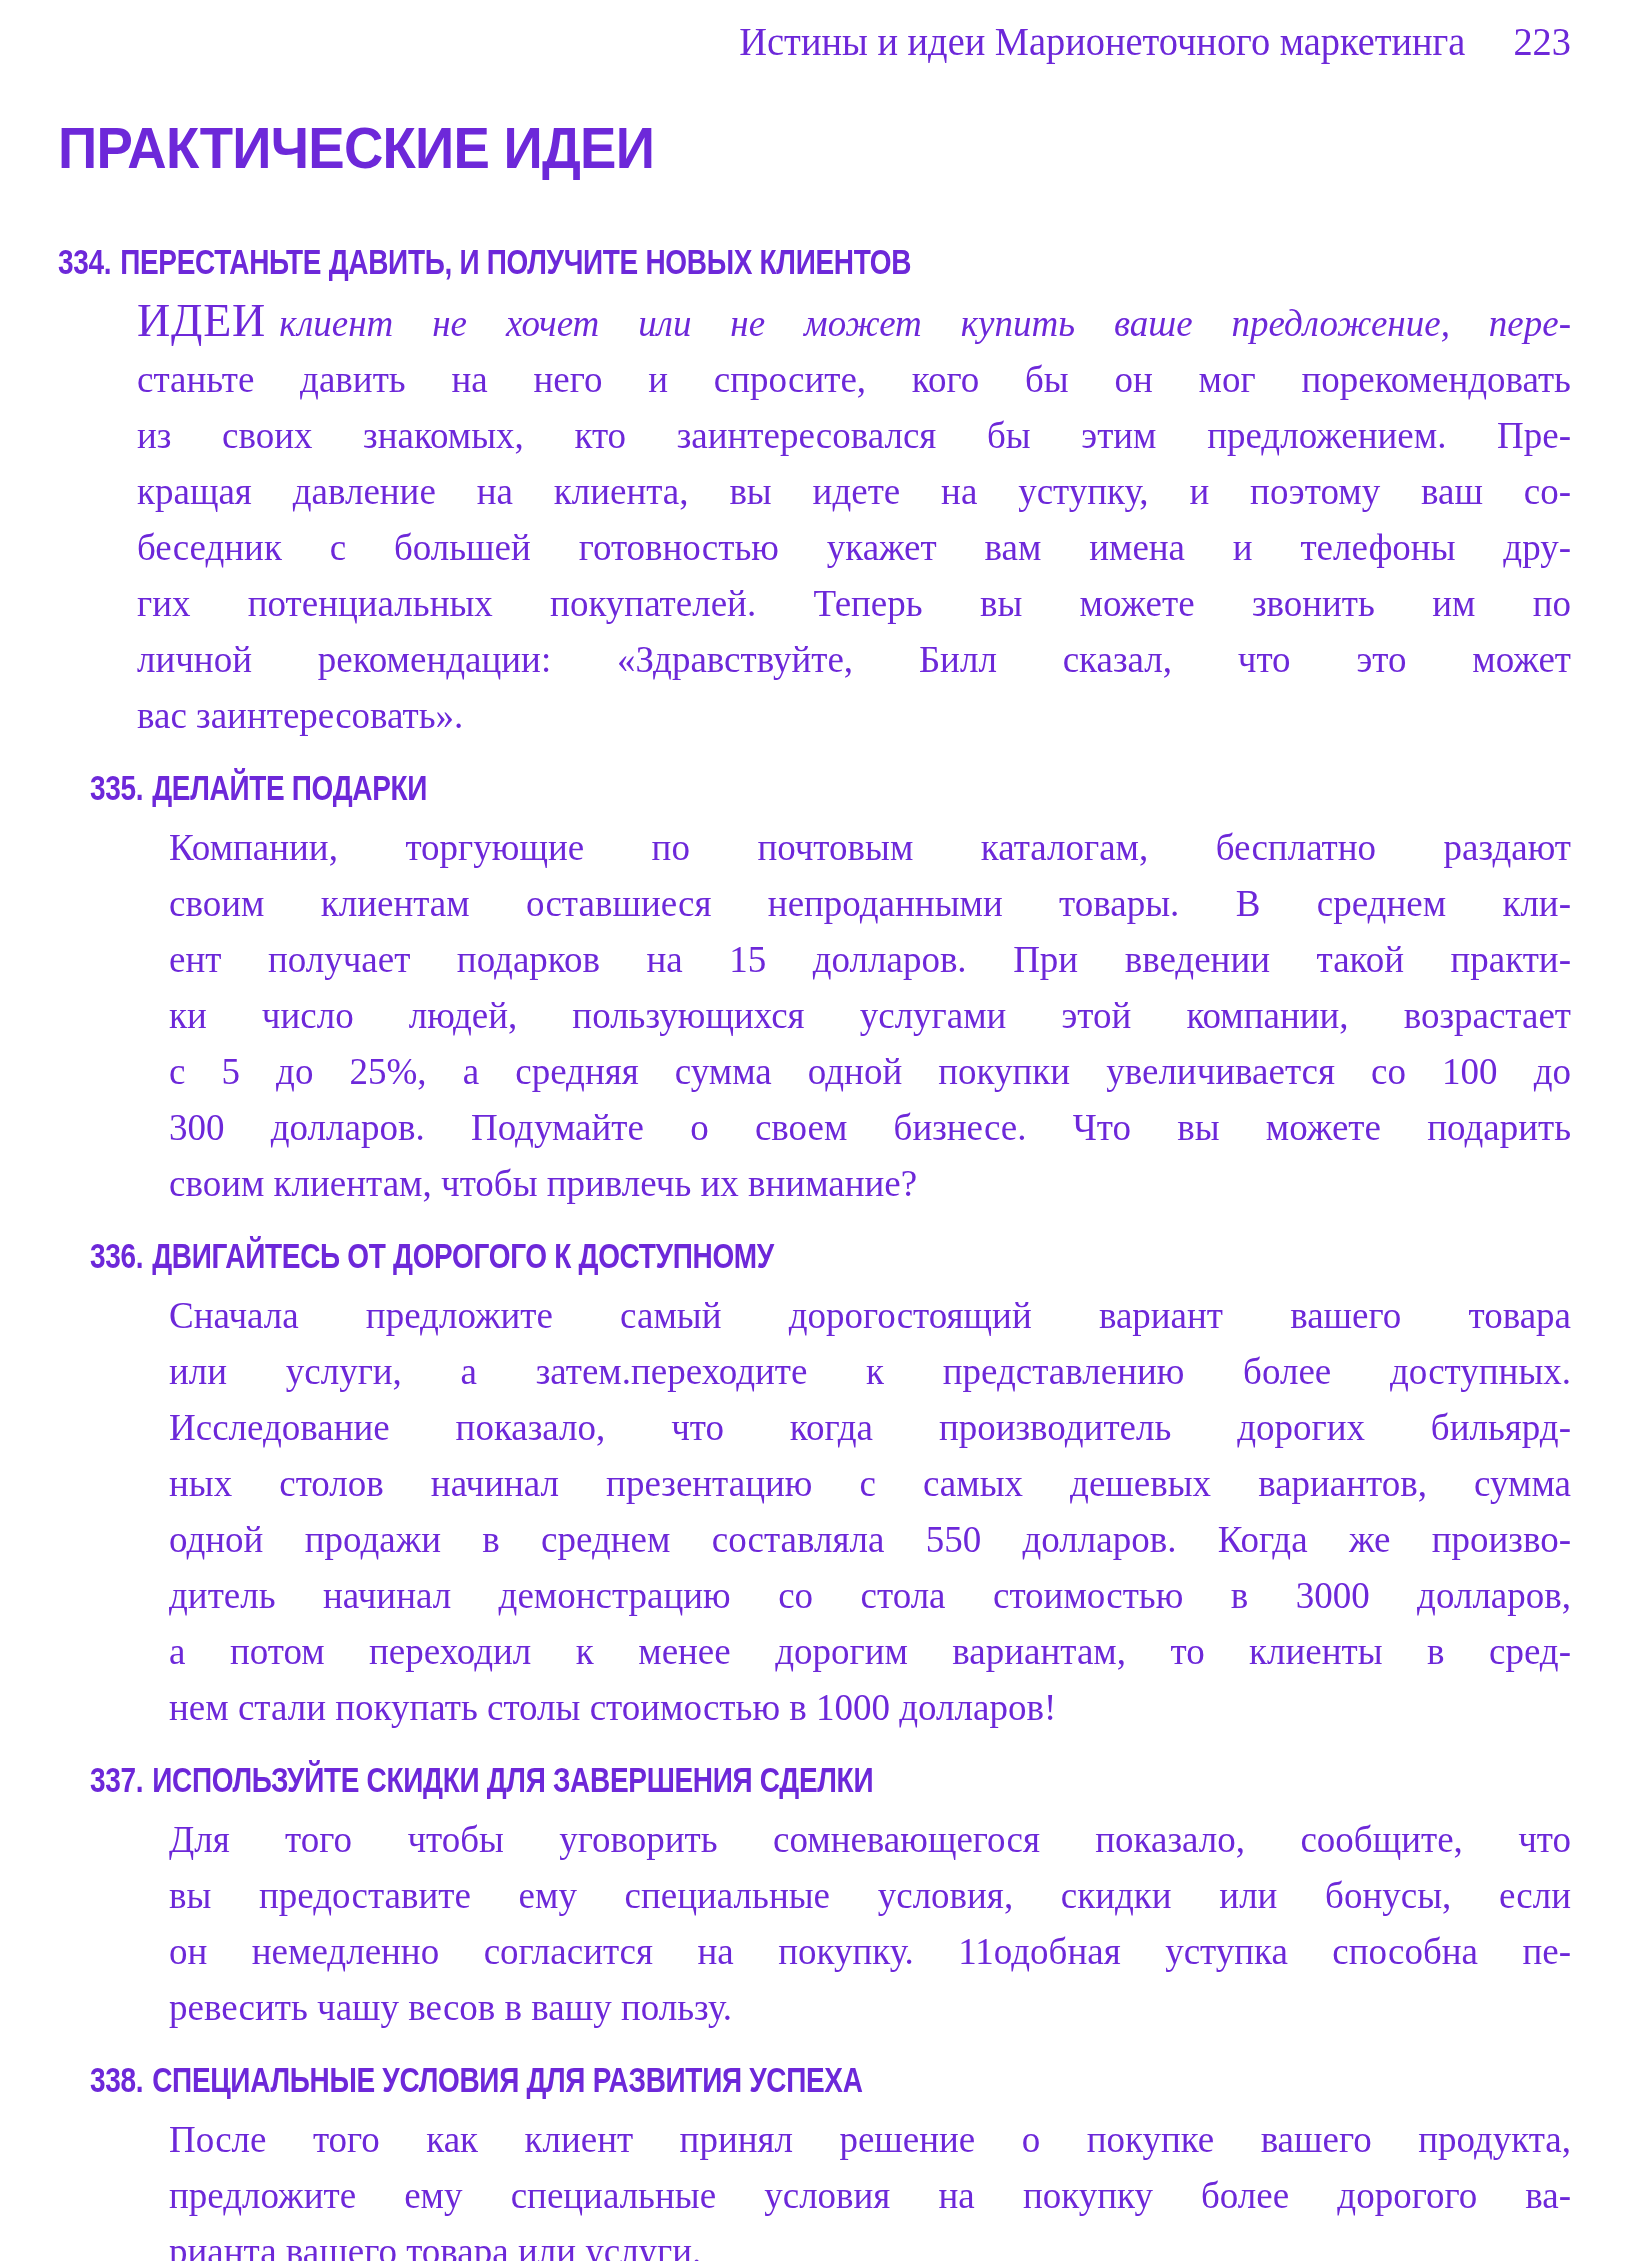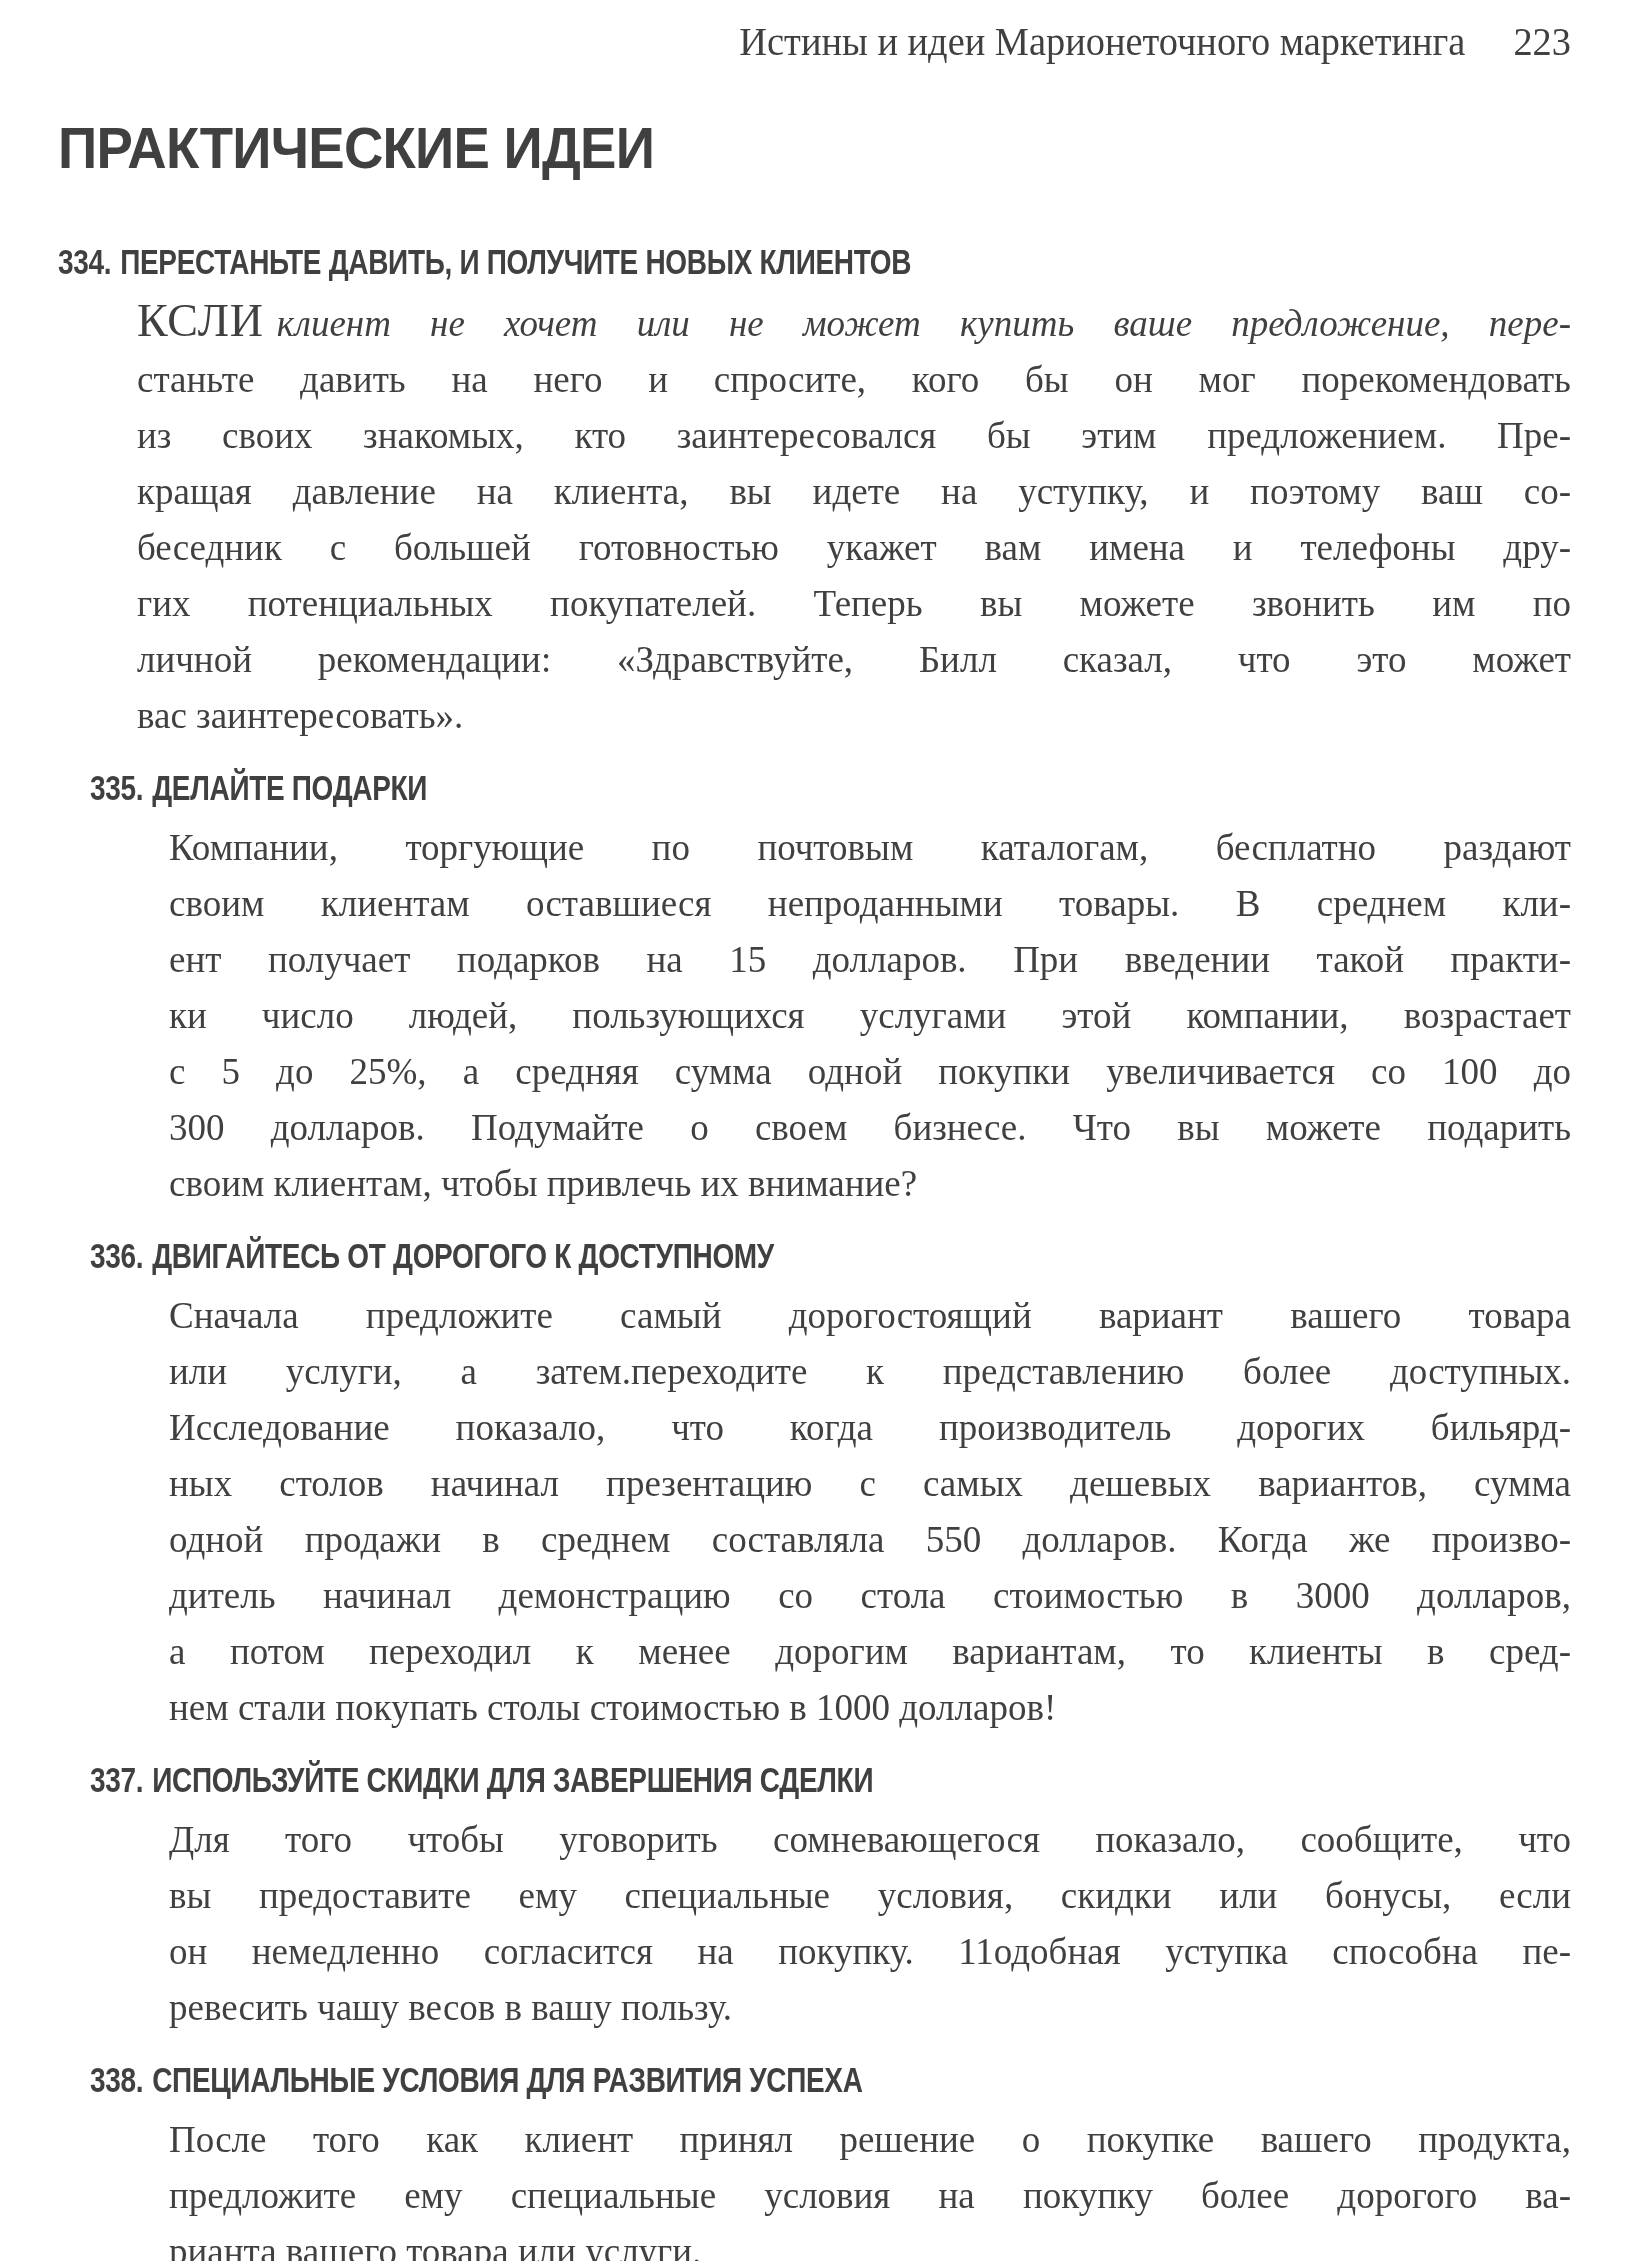--- a/index.html
+++ b/index.html
@@ -5,21 +5,21 @@
   html, body {
     margin: 0;
     padding: 0;
     background: #ffffff;
   }
   .page {
     position: relative;
     width: 1642px;
     height: 2261px;
     background: #ffffff;
-    color: #404040;
+    color: #6d28d9;
     box-sizing: border-box;
     padding: 0 71px 0 58px;
     overflow: hidden;
     font-family: "Liberation Serif", "DejaVu Serif", serif;
   }
   
   .running-head {
     padding-top: 17.6px;
     line-height: 48px;
     font-size: 40px;
@@ -85,21 +85,21 @@
     <span>Истины и идеи Марионеточного маркетинга</span><span class="page-num">223</span>
   </header>
 
   <h1 class="main-title">ПРАКТИЧЕСКИЕ ИДЕИ</h1>
 
   <section class="idea first">
     <div class="item-heading">
       <span class="num">334.</span><span>ПЕРЕСТАНЬТЕ ДАВИТЬ, И ПОЛУЧИТЕ НОВЫХ КЛИЕНТОВ</span>
     </div>
     <div class="item-body">
-      <div class="bline"><span class="lead">КСЛИ</span><span class="lead-rest">клиент не хочет или не может купить ваше предложение, пере-</span></div>
+      <div class="bline"><span class="lead">ИДЕИ</span><span class="lead-rest">клиент не хочет или не может купить ваше предложение, пере-</span></div>
       <div class="bline">станьте давить на него и спросите, кого бы он мог порекомендовать</div>
       <div class="bline">из своих знакомых, кто заинтересовался бы этим предложением. Пре-</div>
       <div class="bline">кращая давление на клиента, вы идете на уступку, и поэтому ваш со-</div>
       <div class="bline">беседник с большей готовностью укажет вам имена и телефоны дру-</div>
       <div class="bline">гих потенциальных покупателей. Теперь вы можете звонить им по</div>
       <div class="bline">личной рекомендации: «Здравствуйте, Билл сказал, что это может</div>
       <div class="bline end">вас заинтересовать».</div>
     </div>
   </section>
 

